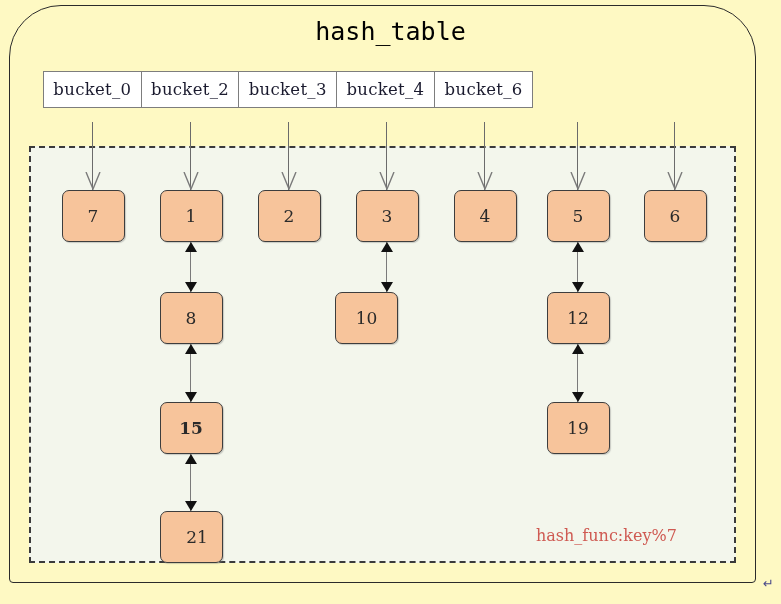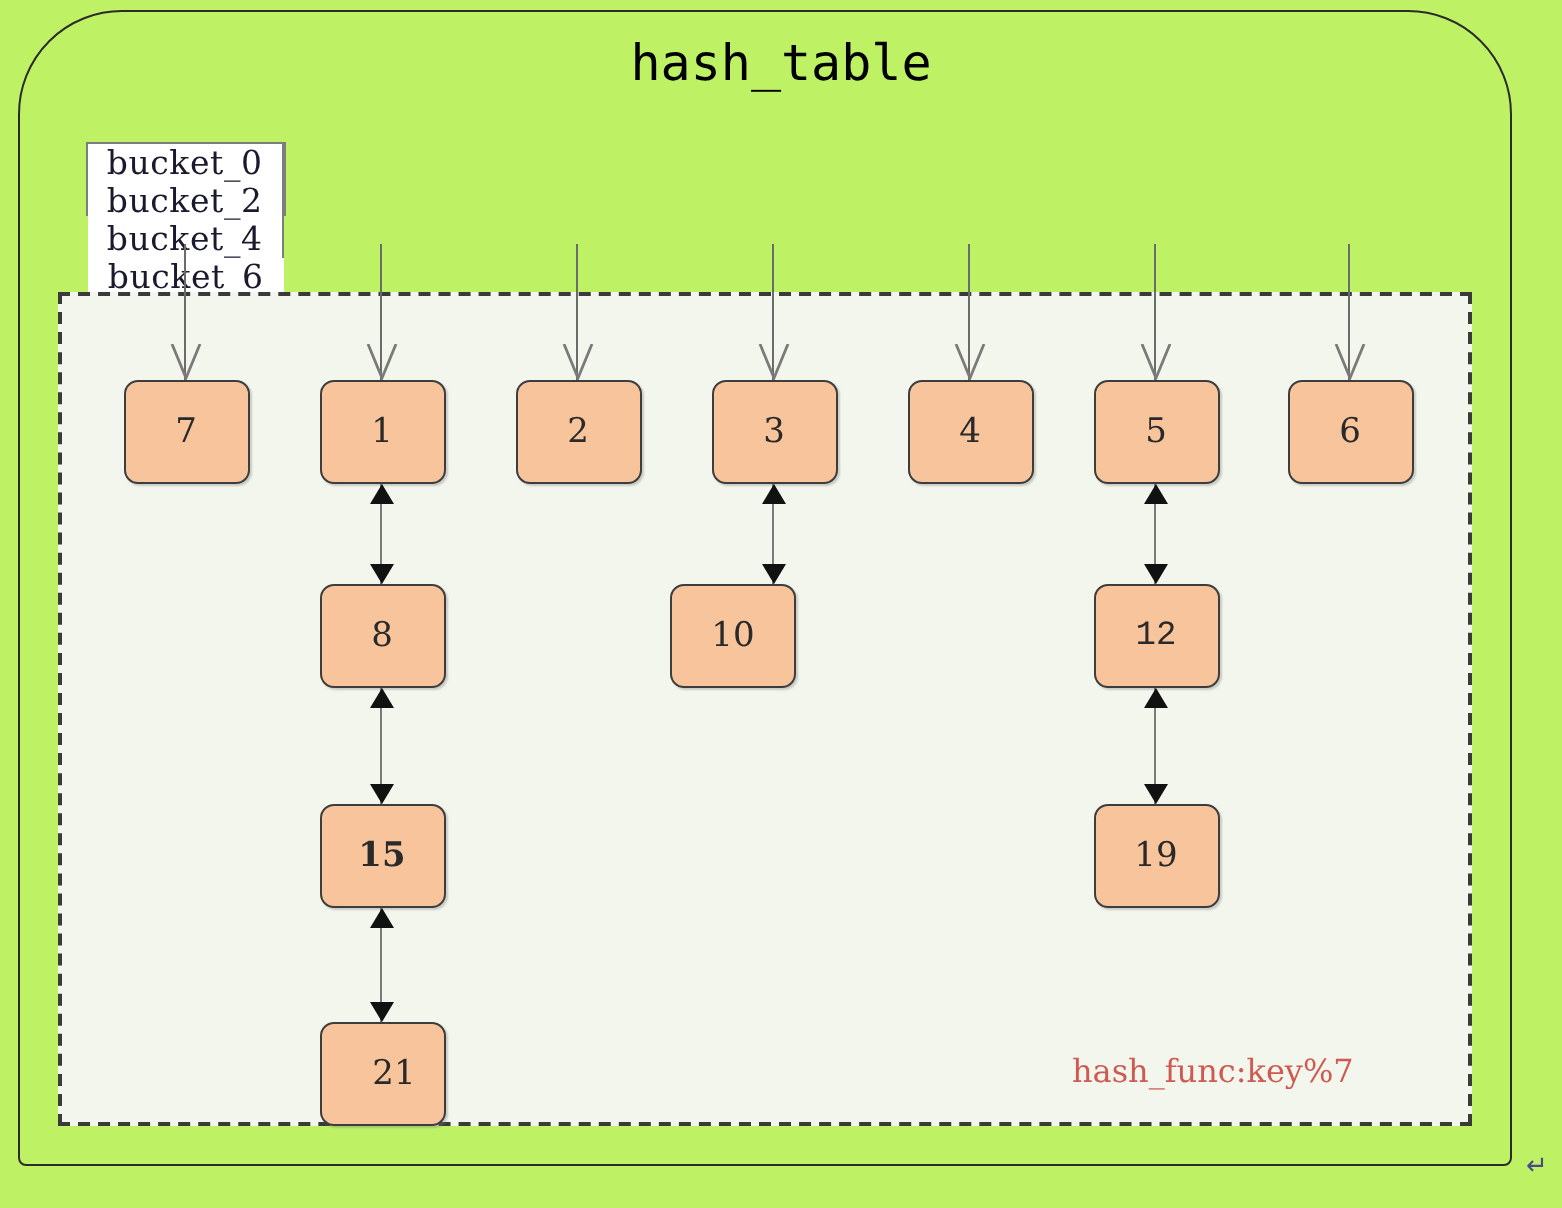--- a/index.html
+++ b/index.html
@@ -8,21 +8,21 @@
     padding: 0;
     background: #ffffff;
   }
   body {
     font-family: "DejaVu Serif", serif;
   }
   #canvas {
     position: relative;
     width: 781px;
     height: 604px;
-    background: #bef264;
+    background: #fef9c3;
     overflow: hidden;
   }
 
   
   .outer-container {
     position: absolute;
     left: 9px;
     top: 5px;
     width: 747px;
     height: 578px;
@@ -49,21 +49,20 @@
   
   .bucket-row {
     position: absolute;
     left: 43px;
     top: 71px;
     height: 37px;
     display: flex;
     border: 1.5px solid #7d7d7d;
     box-sizing: border-box;
     background: #ffffff;
-    flex-direction: column;
   }
   .bucket-cell {
     width: 97.7px;
     height: 100%;
     box-sizing: border-box;
     border-right: 1.5px solid #7d7d7d;
     display: flex;
     align-items: center;
     justify-content: center;
     font-family: "DejaVu Serif", serif;
@@ -177,20 +176,23 @@
   <div class="title">hash_table</div>
 
   <div class="bucket-row" id="bucket-row">
       <div class="bucket-cell">
         <span>bucket_0</span>
       </div>
       <div class="bucket-cell">
         <span>bucket_2</span>
       </div>
       <div class="bucket-cell">
+        <span>bucket_3</span>
+      </div>
+      <div class="bucket-cell">
         <span>bucket_4</span>
       </div>
       <div class="bucket-cell">
         <span>bucket_6</span>
       </div>
     </div>
 
   <div class="dashed-region"></div>
 
   <div id="graph-layer">
@@ -266,21 +268,21 @@
         <path d="M1 0 L8 17 L15 0" fill="none" stroke="#7a7a7a" stroke-width="1.4"></path>
       </svg>
       <div class="node" style="left: 546.5px; top: 190px;">
         <span>5</span>
       </div>
       <div class="node-link" style="left: 570px; top: 242px; height: 50px;">
         <div class="lnk-line"></div>
         <div class="tri-up"></div>
         <div class="tri-down"></div>
       </div>
-      <div class="node" style="left: 546.5px; top: 292px; font-family: Liberation Mono, monospace;">
+      <div class="node" style="left: 546.5px; top: 292px;">
         <span>12</span>
       </div>
       <div class="node-link" style="left: 570px; top: 344px; height: 58px;">
         <div class="lnk-line"></div>
         <div class="tri-up"></div>
         <div class="tri-down"></div>
       </div>
       <div class="node" style="left: 546.5px; top: 402px;">
         <span>19</span>
       </div>

